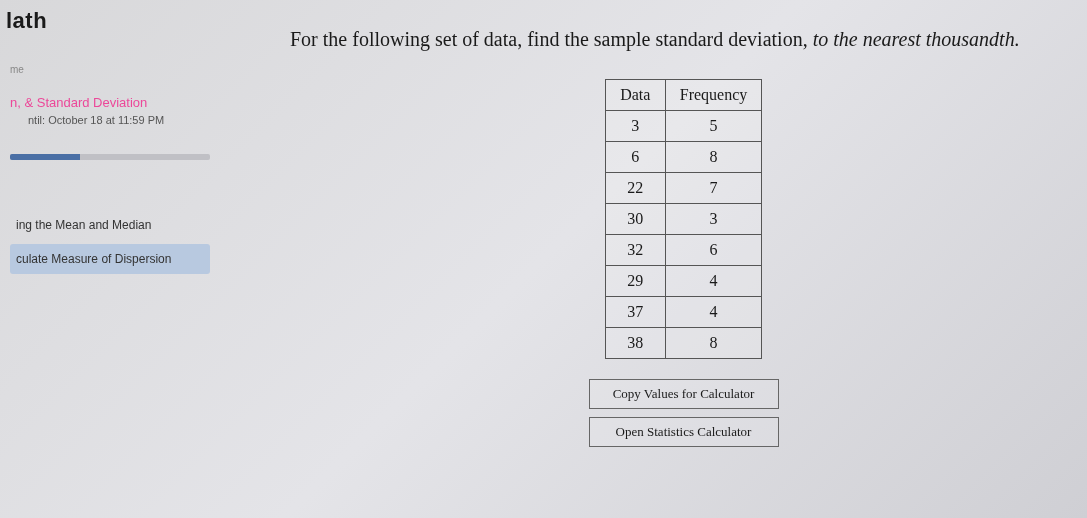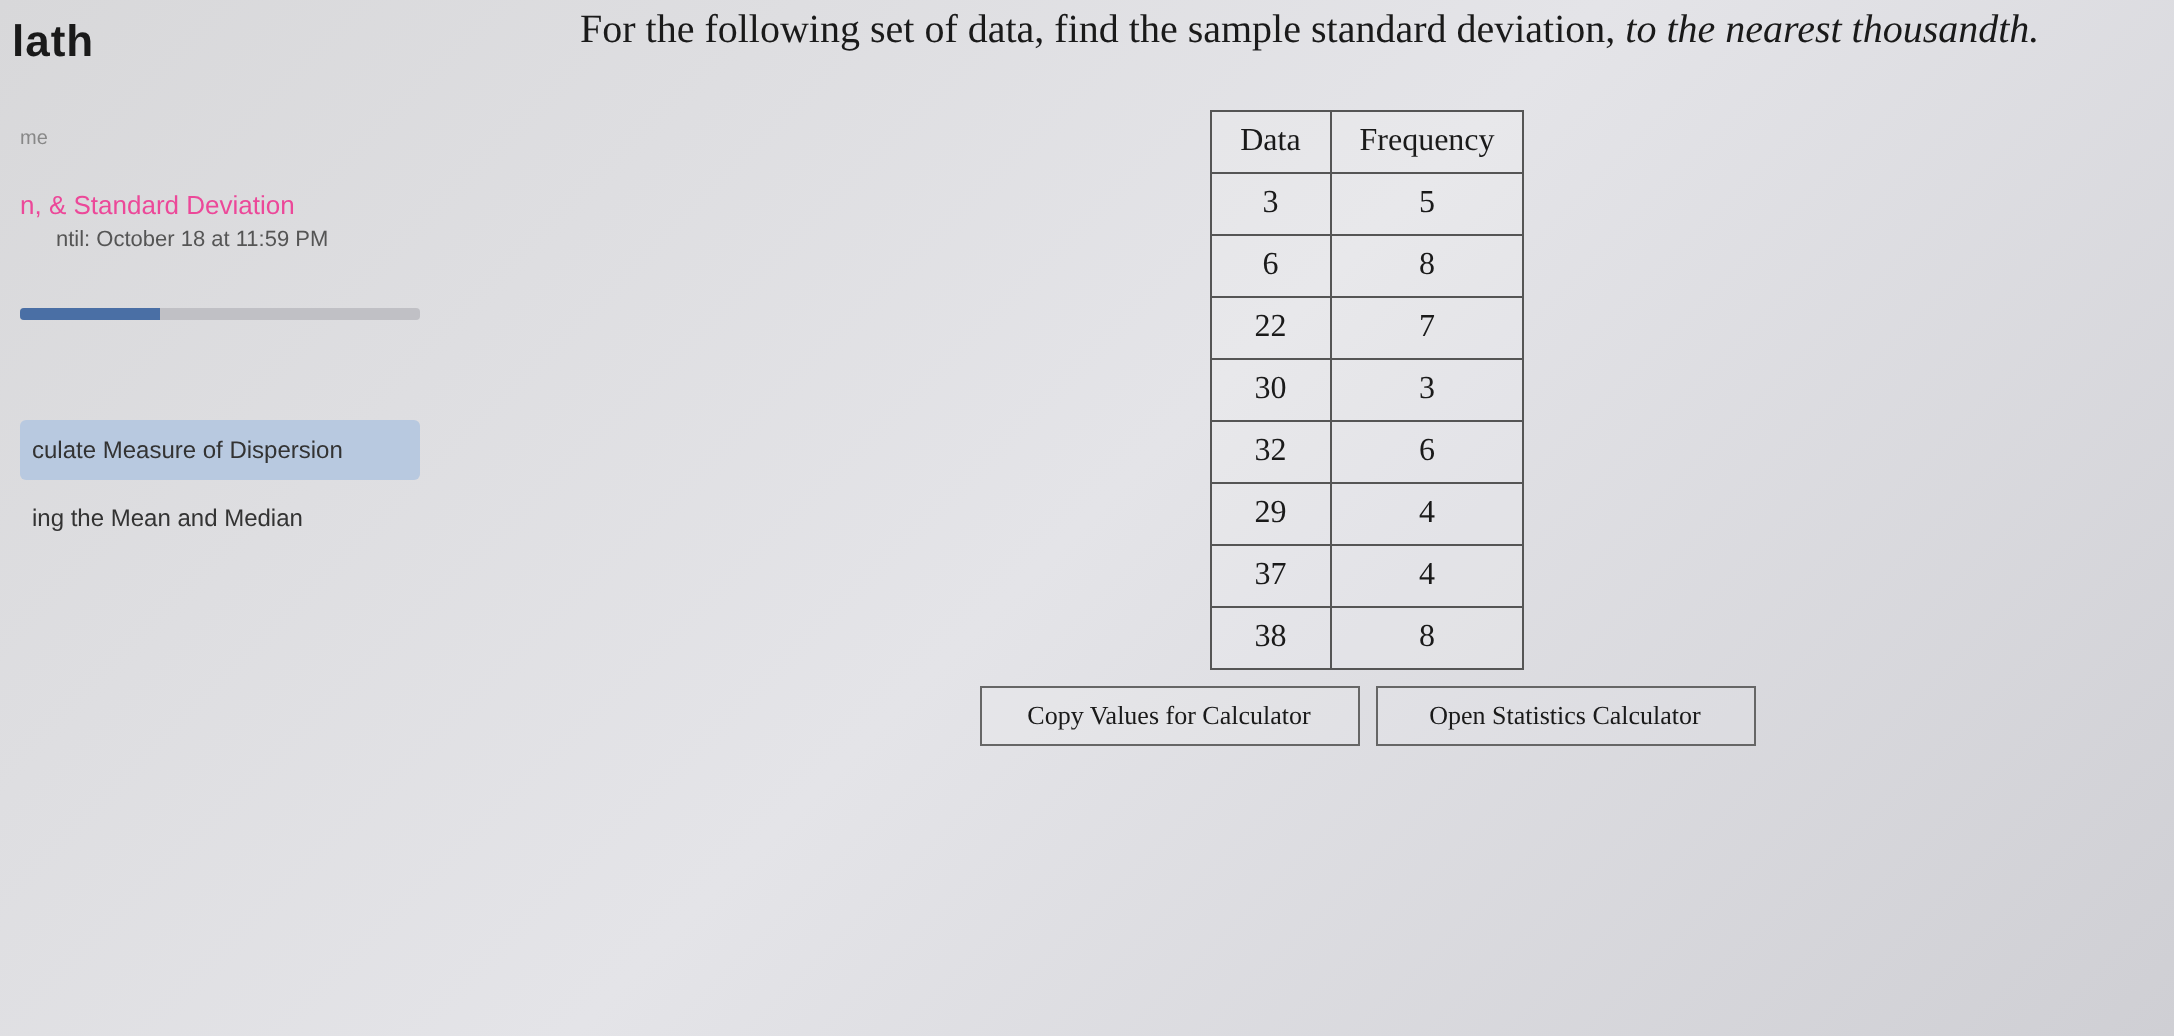--- a/index.html
+++ b/index.html
@@ -94,21 +94,21 @@
       padding: 4px 0;
       display: flex;
       gap: 30px;
     }
     .logout { color: #6a7aa0; cursor: pointer; }
     .main {
       position: absolute;
       left: 230px;
       top: 0;
       right: 0;
-      padding: 4px 20px;
+      padding: 28px 20px;
     }
     .question {
       font-size: 20px;
       color: #1a1a1a;
       margin-bottom: 28px;
       text-align: left;
       padding-left: 40px;
     }
     .question .italic { font-style: italic; }
     .table-wrap {
@@ -128,23 +128,23 @@
       text-align: center;
       font-size: 16px;
       color: #1a1a1a;
       min-width: 60px;
     }
     table.data-table th {
       font-weight: normal;
       font-family: Georgia, serif;
     }
     .action-buttons {
-      margin-top: 8px;
-      display: flex;
-      flex-direction: row;
+      margin-top: 20px;
+      display: flex;
+      flex-direction: column;
       gap: 8px;
       align-items: center;
     }
     .action-btn {
       border: 1px solid #666;
       background: rgba(255,255,255,0.1);
       padding: 6px 14px;
       font-size: 13px;
       font-family: Georgia, serif;
       color: #1a1a1a;
@@ -160,22 +160,22 @@
 
 <div class="sidebar">
   <div class="logo-partial">lath</div>
   <div class="side-label">me</div>
   <div class="assignment-title">n, &amp; Standard Deviation</div>
   <div class="due-date">ntil: October 18 at 11:59 PM</div>
   <div class="progress-bar">
     <div class="progress-fill"></div>
   </div>
   <div class="nav-gap"></div>
+  <div class="nav-item">ing the Mean and Median</div>
   <div class="nav-item active">culate Measure of Dispersion</div>
-  <div class="nav-item">ing the Mean and Median</div>
 
 </div>
 
 <div class="main">
   <div class="question">
     <span>For the following set of data, find the sample standard deviation, </span><span class="italic">to the nearest thousandth.</span>
   </div>
 
   <div class="table-wrap">
     <table class="data-table">

